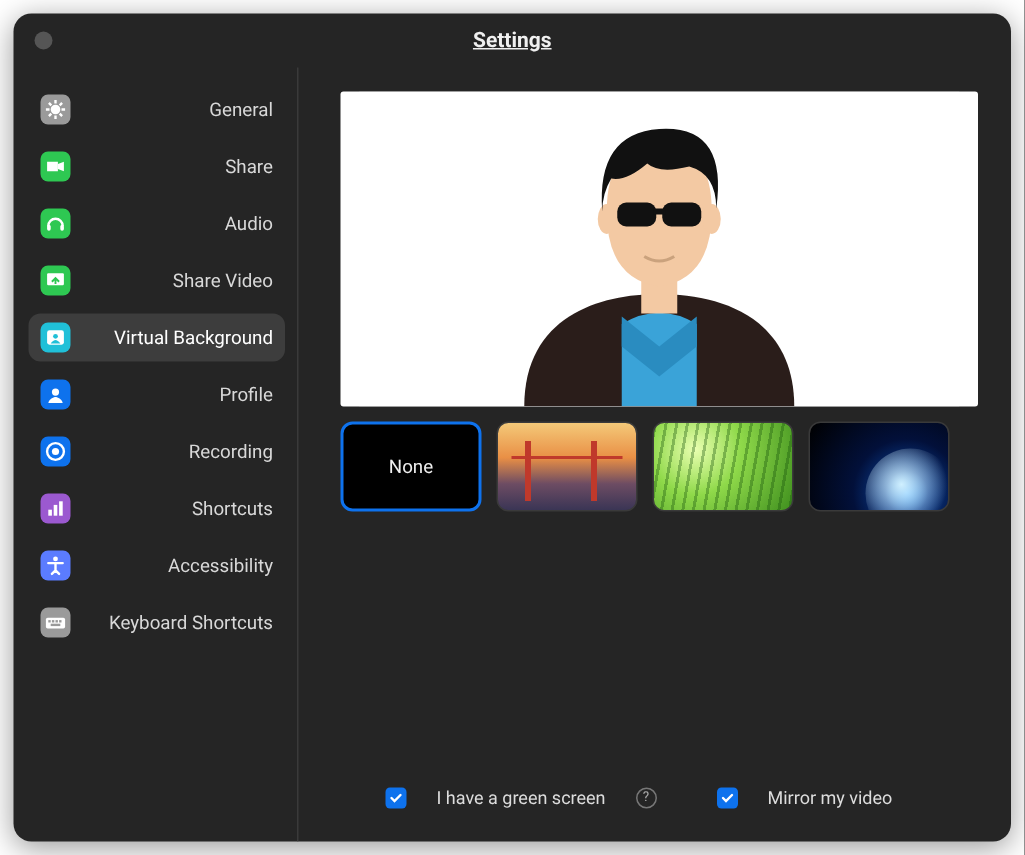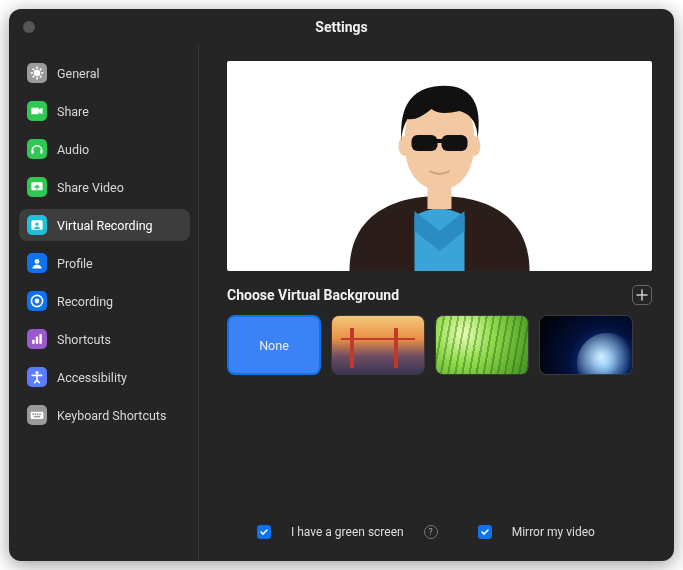--- a/index.html
+++ b/index.html
@@ -31,20 +31,21 @@
     left: 14px;
     top: 12px;
     width: 12px; height: 12px;
     border-radius: 50%;
     background: #555;
   }
   .title {
     color: #f0f0f0;
     font-size: 14px;
     font-weight: 700;
+    text-decoration: underline;
   }
   .body {
     flex: 1;
     display: flex;
     min-height: 0;
   }
   .sidebar {
     width: 190px;
     padding: 12px 8px 12px 10px;
     border-right: 1px solid #3a3a3a;
@@ -54,20 +55,21 @@
   }
   .sidebar-item {
     display: flex;
     align-items: center;
     gap: 10px;
     padding: 6px 8px;
     border-radius: 8px;
     color: #d8d8d8;
     font-size: 12.5px;
     cursor: pointer;
+    justify-content: space-between;
   }
   .sidebar-item.sel {
     background: #3d3d3d;
     color: #fff;
   }
   .sidebar-item .icon {
     width: 20px; height: 20px;
     border-radius: 5px;
     display: flex;
     align-items: center;
@@ -126,21 +128,21 @@
     cursor: pointer;
     display: flex;
     align-items: center;
     justify-content: center;
     font-size: 12.5px;
     color: #eee;
     position: relative;
   }
   .thumb.sel {
     border: 2px solid #0e72ed;
-    background: #3b82f6;
+    background: #000000;
   }
   .footer {
     margin-top: auto;
     display: flex;
     gap: 40px;
     padding-left: 30px;
     padding-bottom: 6px;
     align-items: center;
   }
   .check {
@@ -237,21 +239,21 @@
           <span>Share Video</span>
         </div>
         <div class="sidebar-item sel">
           <span class="icon" style="background: rgb(32, 192, 216);">
             <svg width="16" height="16" viewBox="0 0 20 20">
               <rect x="3" y="4" width="14" height="12" rx="2" fill="#fff"></rect>
               <circle cx="10" cy="9" r="2" fill="#20c0d8"></circle>
               <path d="M6 15c1-2 3-3 4-3s3 1 4 3" fill="#20c0d8"></path>
             </svg>
           </span>
-          <span>Virtual Recording</span>
+          <span>Virtual Background</span>
         </div>
         <div class="sidebar-item">
           <span class="icon" style="background: rgb(14, 114, 237);">
             <svg width="16" height="16" viewBox="0 0 20 20">
               <circle cx="10" cy="8" r="3" fill="#fff"></circle>
               <path d="M4 17c1-4 5-5 6-5s5 1 6 5" fill="#fff"></path>
             </svg>
           </span>
           <span>Profile</span>
         </div>
@@ -320,28 +322,20 @@
           <path d="M162 80 Q158 28 200 25 Q246 22 238 78 Q238 55 220 50 Q200 55 192 48 Q178 60 168 58 Q162 68 162 80 Z" fill="#111"></path>
 
           <rect x="172" y="74" width="26" height="16" rx="6" fill="#111"></rect>
           <rect x="202" y="74" width="26" height="16" rx="6" fill="#111"></rect>
           <rect x="196" y="78" width="8" height="4" fill="#111"></rect>
 
           <path d="M190 110 Q200 116 210 110" stroke="#caa27d" stroke-width="2" fill="none"></path>
         </svg>
       </div>
 
-      <div class="section-header">
-        <div class="section-title">Choose Virtual Background</div>
-        <div class="add-btn" title="Add Image">
-          <svg width="12" height="12" viewBox="0 0 12 12">
-            <path d="M6 1 V11 M1 6 H11" stroke="#ccc" stroke-width="1.5" stroke-linecap="round"></path>
-          </svg>
-        </div>
-      </div>
 
       <div class="thumbs" id="thumbs">
           <div class="thumb sel">
             <span>None</span>
           </div>
           <div class="thumb thumb-bridge"></div>
           <div class="thumb thumb-grass"></div>
           <div class="thumb thumb-earth"></div>
         </div>
 

